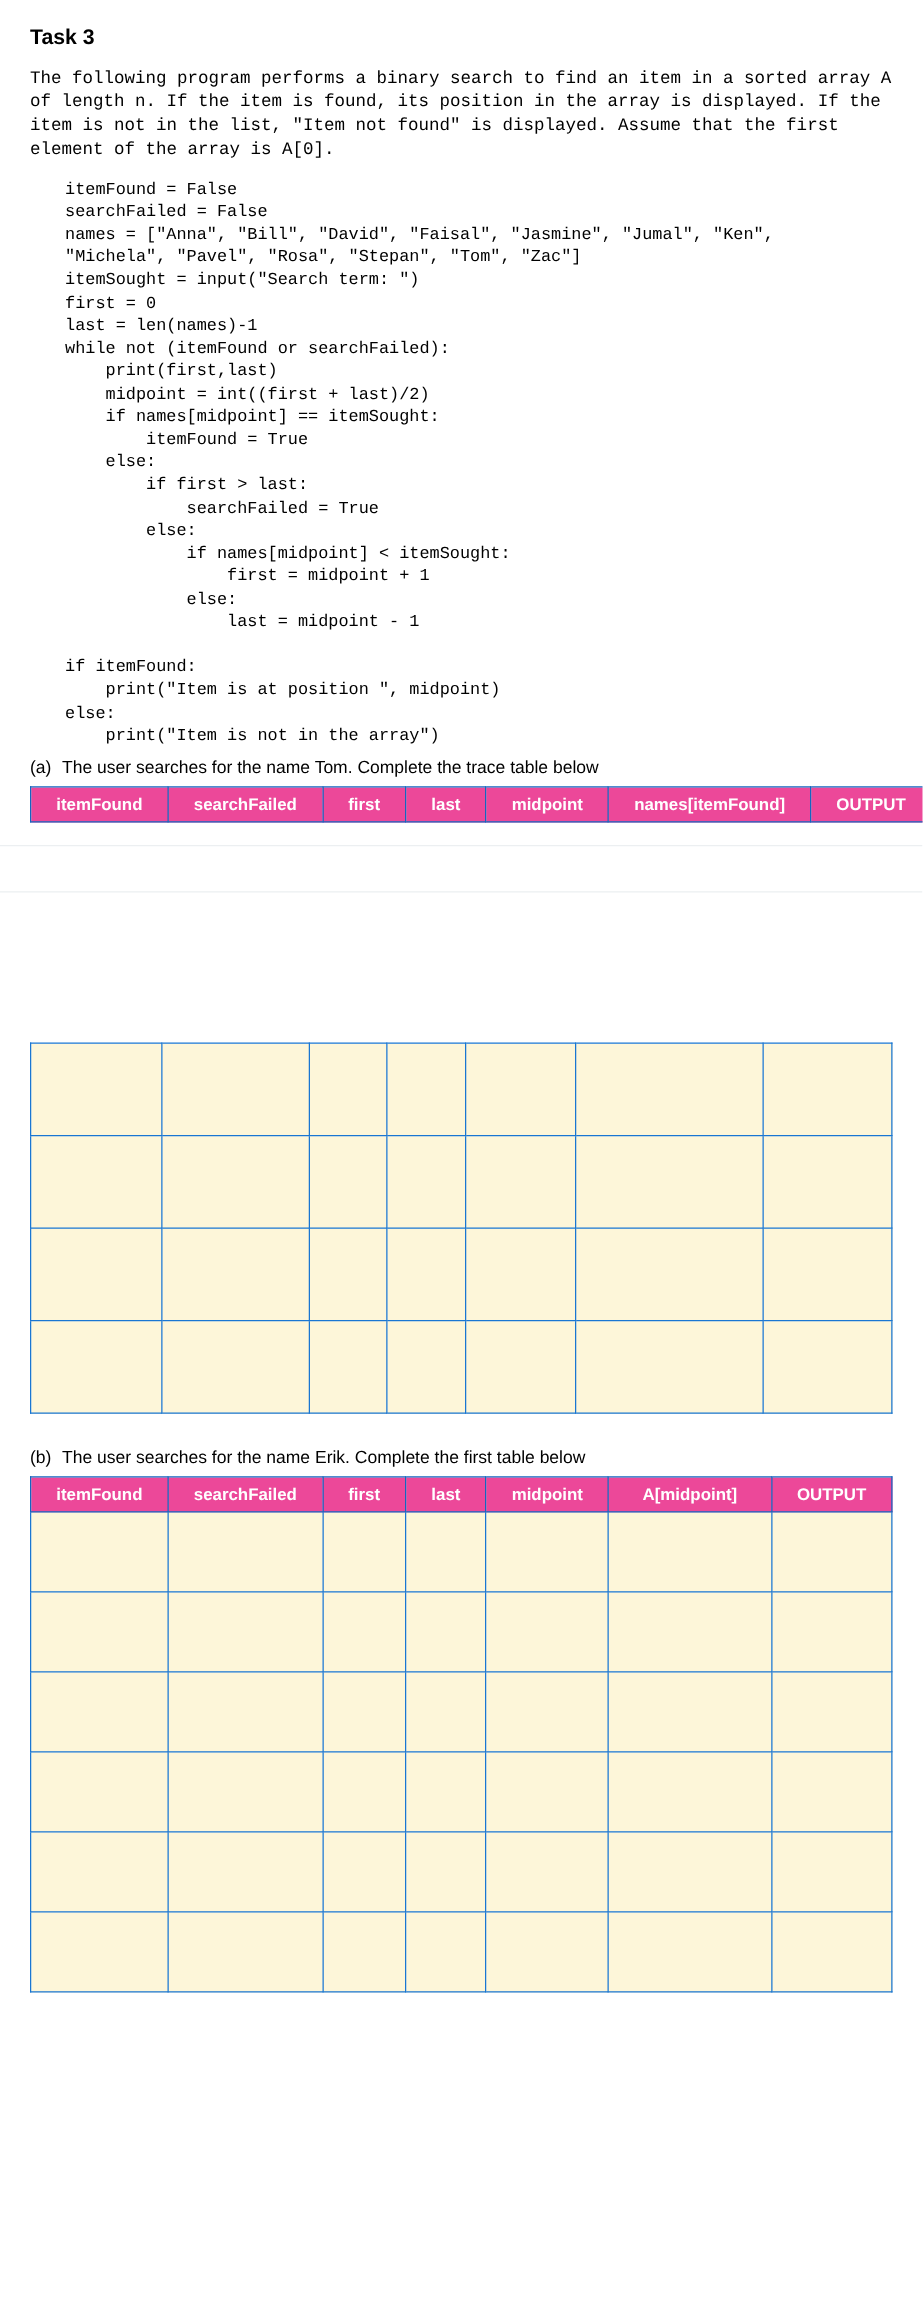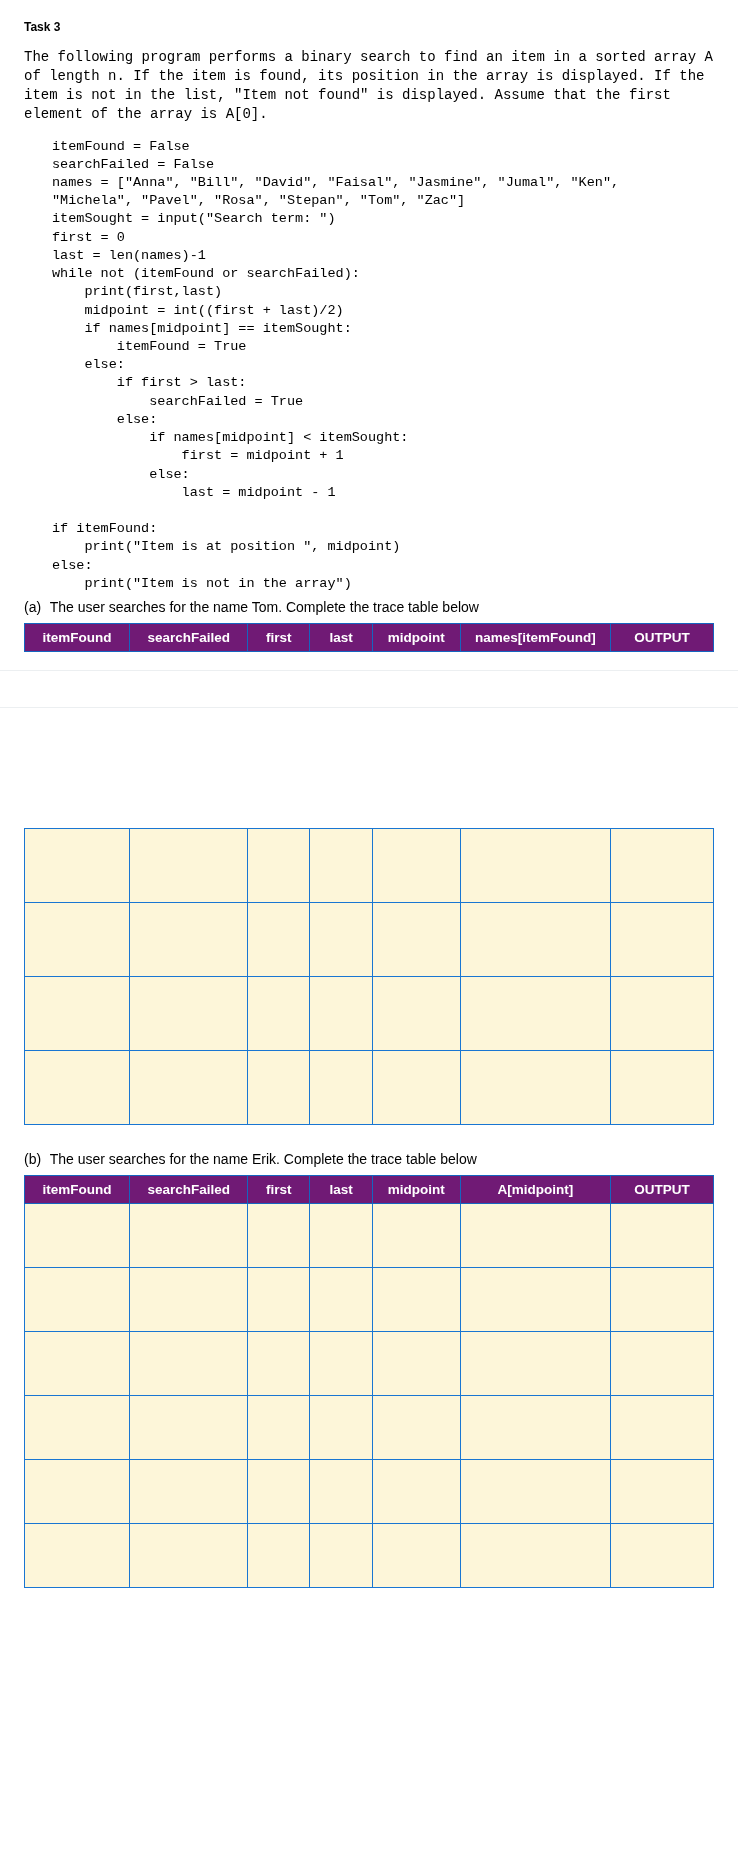--- a/index.html
+++ b/index.html
@@ -6,21 +6,21 @@
   body {
     margin: 0;
     padding: 20px 24px;
     font-family: Arial, Helvetica, sans-serif;
     font-size: 14px;
     color: #000;
     background: #fff;
     width: 738px;
   }
   h2 {
-    font-size: 12px;
+    font-size: 17px;
     font-weight: bold;
     margin: 0 0 14px 0;
   }
   .intro {
     font-size: 14px;
     line-height: 1.35;
     margin-bottom: 14px;
     font-family: Liberation Mono, monospace;
   }
   pre {
@@ -35,25 +35,25 @@
     font-size: 14px;
     margin: 4px 0 8px 0;
   }
   .q .label { display: inline-block; width: 22px; }
   table.trace {
     border-collapse: collapse;
     width: 100%;
     margin-bottom: 0;
   }
   table.trace th {
-    background: #701a75;
+    background: #ec4899;
     color: #fff;
     font-weight: bold;
     font-size: 13.5px;
-    padding: 6px 4px;
+    padding: 6px 20px;
     border: 1px solid #1565c0;
     text-align: center;
   }
   table.trace td {
     background: #fdf6d9;
     border: 1px solid #1976d2;
     height: 68px;
     padding: 0;
   }
   .spacer-band {
@@ -169,21 +169,21 @@
         <td></td>
         <td></td>
         <td></td>
         <td></td>
       </tr>
 </tbody>
   </table>
 
 <div class="q">
   <span class="label">(b)</span>
-  <span>The user searches for the name Erik. Complete the trace table below</span>
+  <span>The user searches for the name Erik. Complete the first table below</span>
 </div>
 
 <table class="trace trace2">
   <tbody>
       <tr>
     <th class="col-a">itemFound</th>
     <th class="col-b">searchFailed</th>
     <th class="col-c">first</th>
     <th class="col-d">last</th>
     <th class="col-e">midpoint</th>

